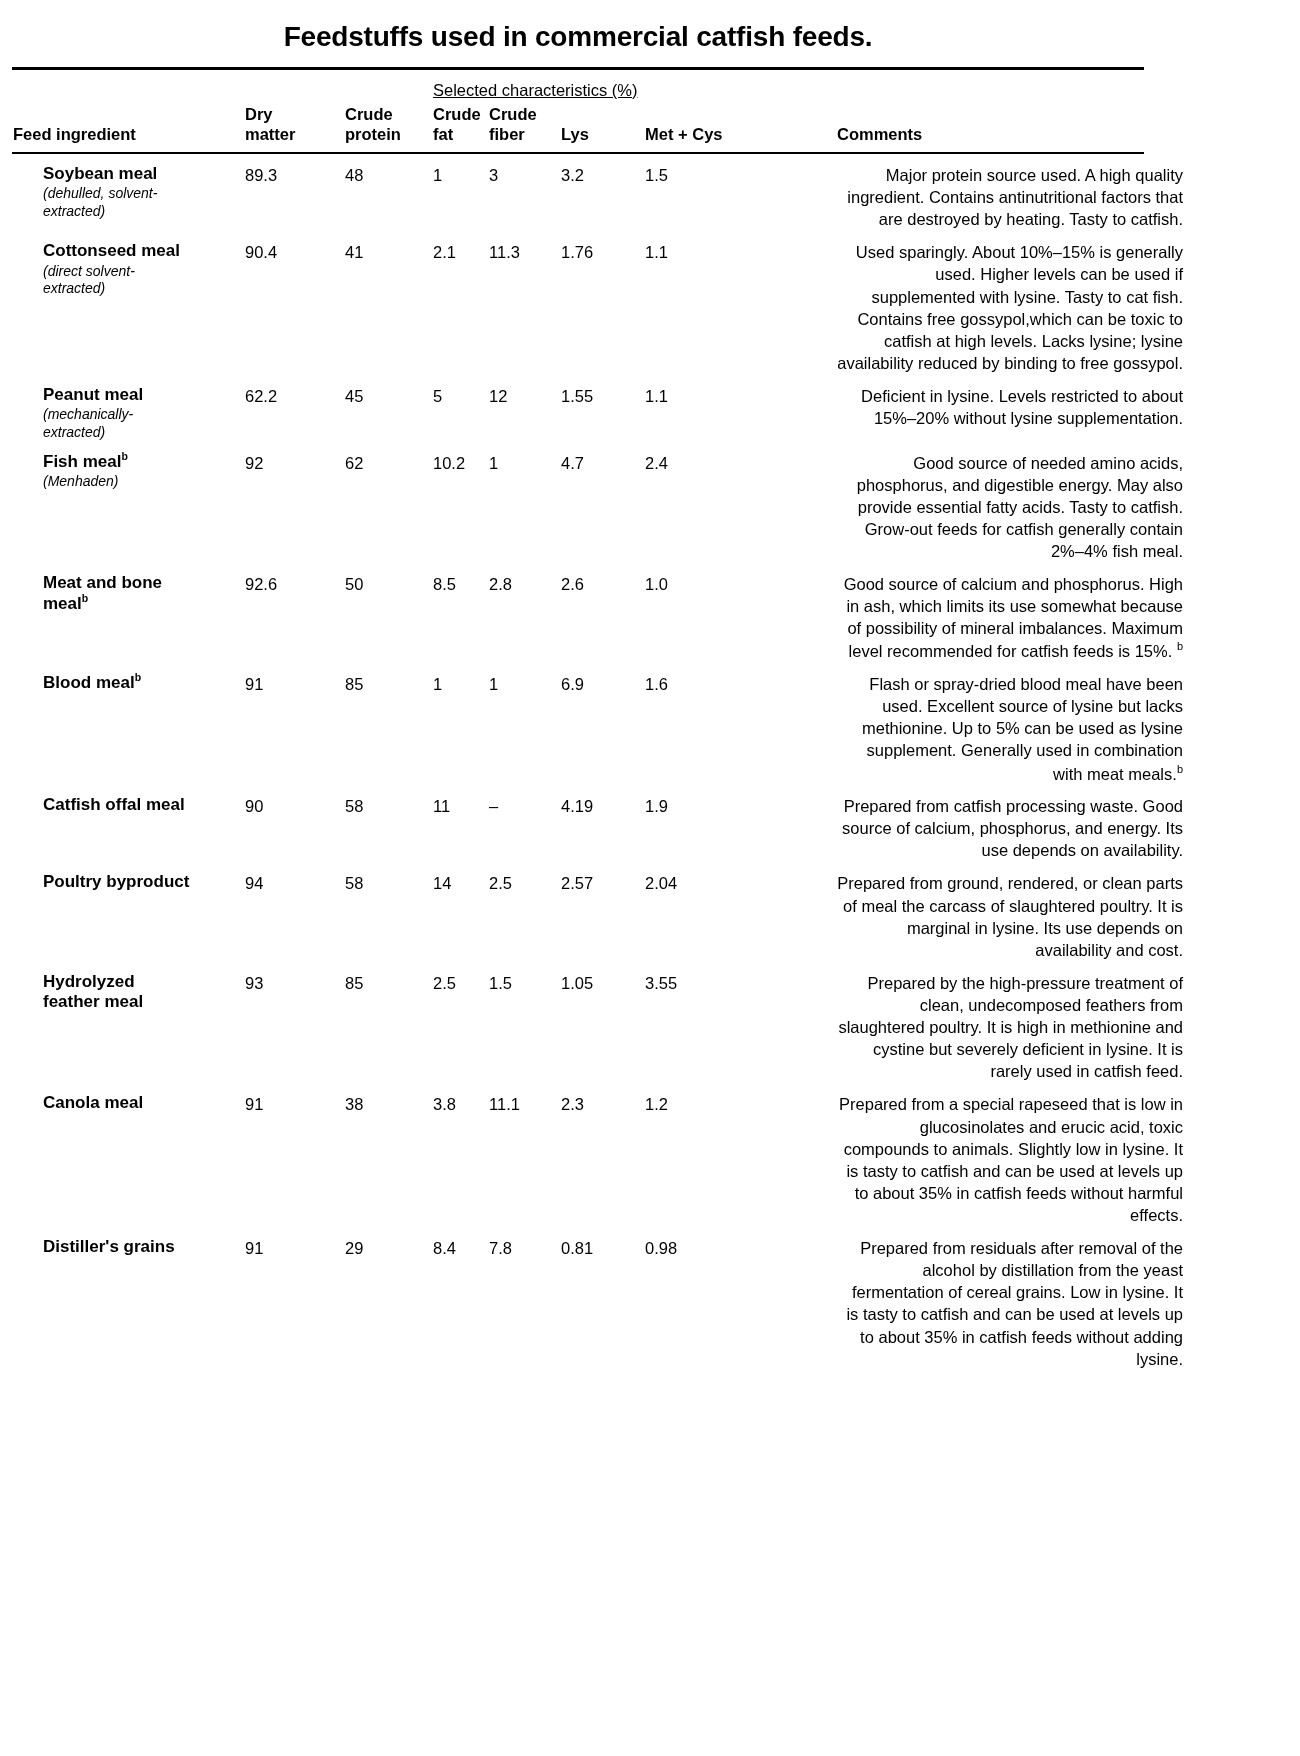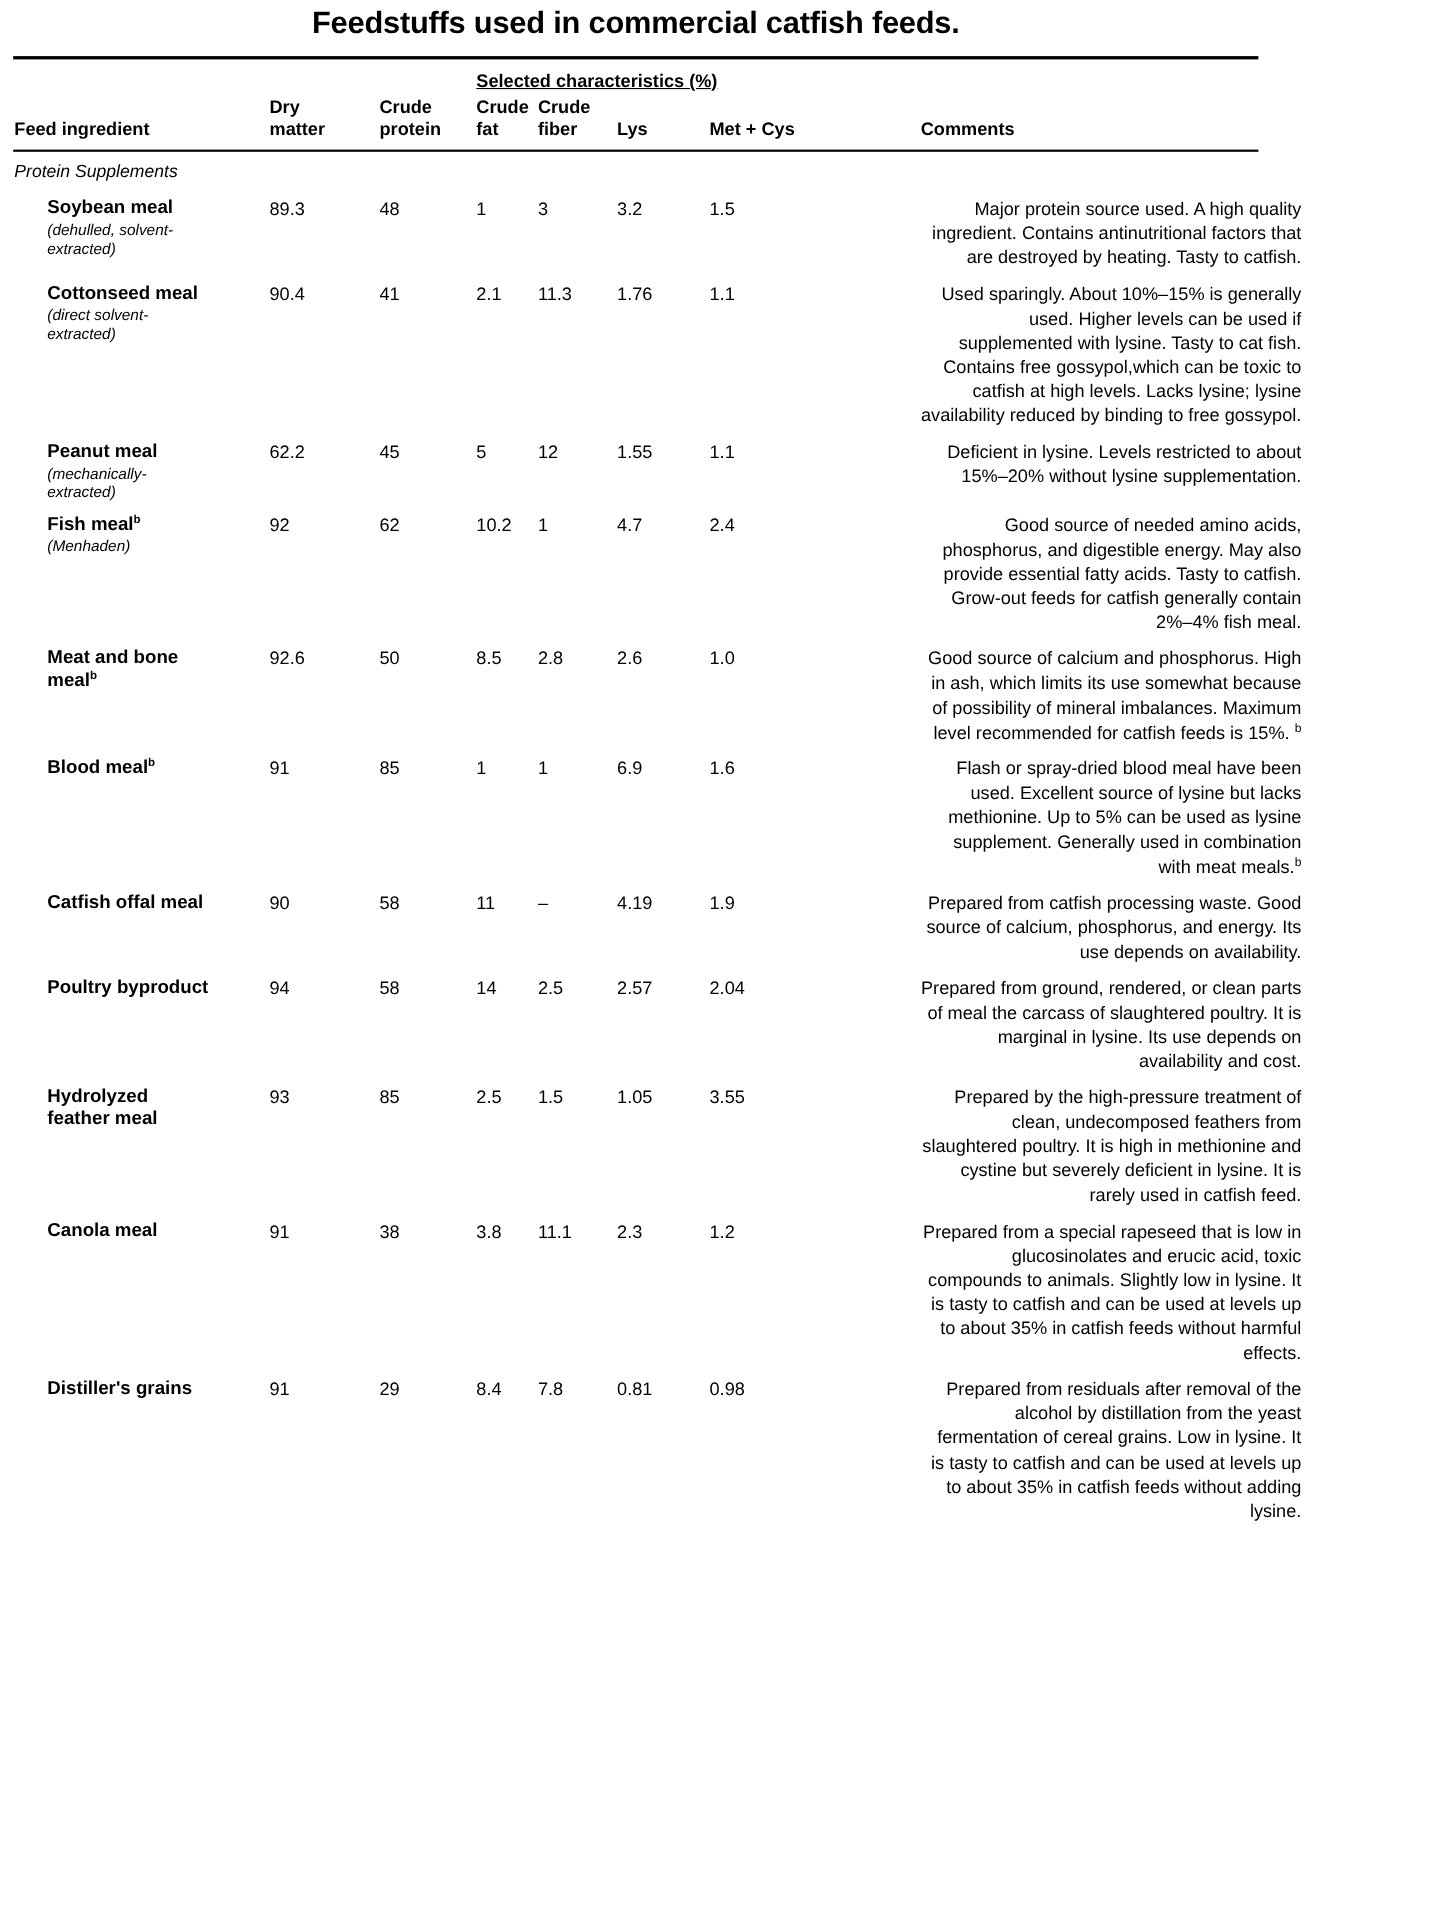--- a/index.html
+++ b/index.html
@@ -12,21 +12,21 @@
     height: 1756px;
     font-family: "Liberation Sans", sans-serif;
     color: #000000;
     -webkit-font-smoothing: none;
   }
   .page {
     position: relative;
     width: 1156px;
     height: 1756px;
     box-sizing: border-box;
-    padding: 0 12px;
+    padding: 16px 12px;
   }
 
   
   .table-title {
     text-align: center;
     font-size: 28px;
     font-weight: bold;
     letter-spacing: -0.2px;
     padding-top: 6px;
     padding-bottom: 14px;
@@ -68,21 +68,21 @@
     vertical-align: bottom;
     font-size: 16.5px;
     font-weight: bold;
     line-height: 1.22;
     padding-bottom: 2px;
     text-align: left;
   }
   .hdr-num { text-align: left; }
   .sel-char {
     font-size: 16.5px;
-    font-weight: bold;
+    font-weight: normal;
     text-decoration: underline;
     display: inline-block;
     white-space: nowrap;
   }
   .selchar-row td { padding-bottom: 3px; }
 
   
   .group-label {
     font-size: 16px;
     font-style: italic;
@@ -206,23 +206,20 @@
         <col class="c-dm">
         <col class="c-cp">
         <col class="c-cfat">
       <col class="c-cfiber">
         <col class="c-lys">
         <col class="c-met">
         <col class="c-gap">
         <col class="c-comments">
     </colgroup>
     <tbody id="table-body">
-        <tr>
-          <td colspan="9" class="group-label">Protein Supplements</td>
-        </tr>
         <tr class="data-row">
           <td>
             <span class="ingredient-name">Soybean meal</span>
             <span class="ingredient-sub">(dehulled,  solvent-<br>extracted)</span>
           </td>
           <td class="num">89.3</td>
           <td class="num">48</td>
           <td class="num">1</td>
           <td class="num">3</td>
           <td class="num">3.2</td>

